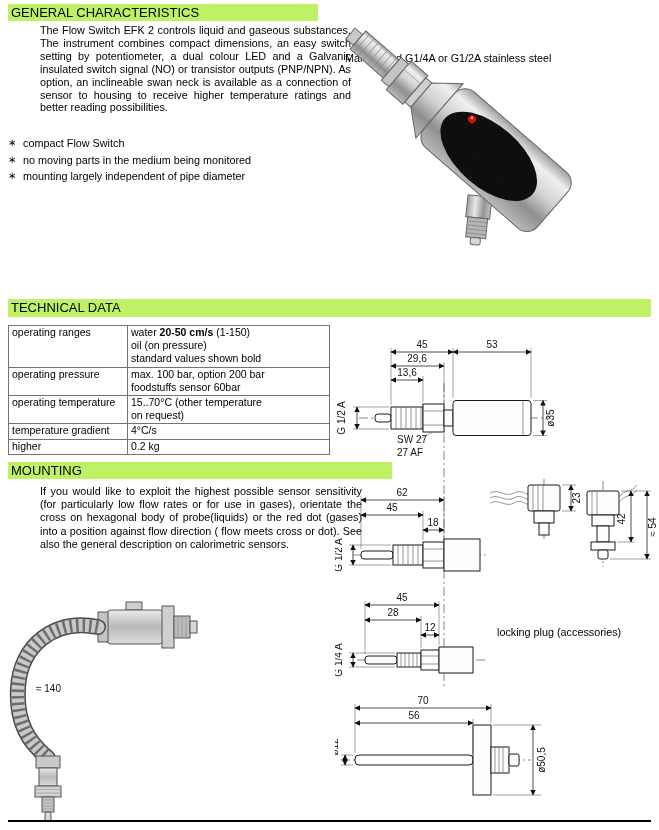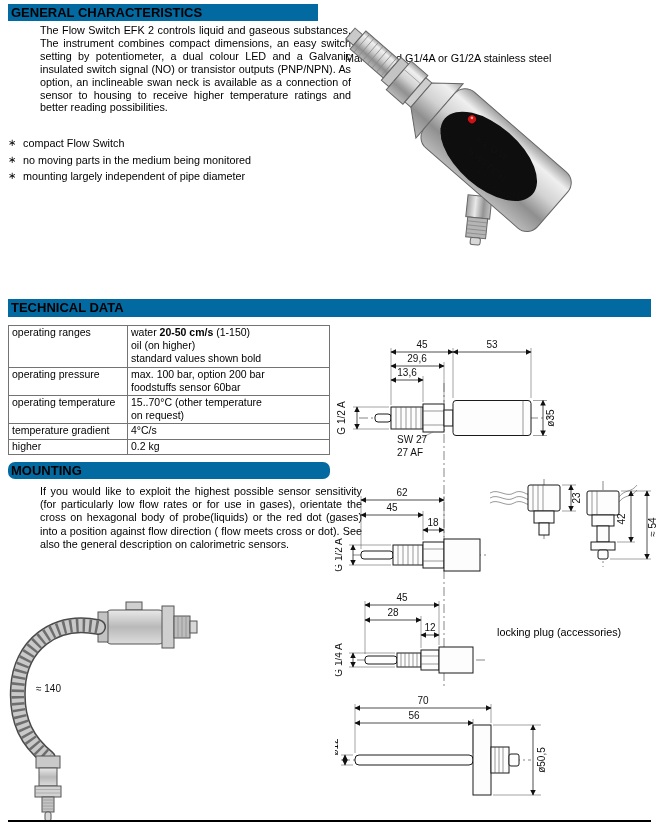--- a/index.html
+++ b/index.html
@@ -1,26 +1,26 @@
 <!DOCTYPE html>
 <html><head>
 <meta charset="utf-8">
 <style>
   html,body { margin:0; padding:0; background:#ffffff; }
   .page {
     position:relative; width:659px; height:830px; background:#fff;
     font-family:"Liberation Sans", sans-serif; color:#000; overflow:hidden;
   }
   .sec-head {
-    position:absolute; background:#0369a1; font-weight:bold;
+    position:absolute; background:#bef264; font-weight:normal;
     font-size:13px; line-height:17px; padding-left:3px; box-sizing:border-box;
   }
   .head-gc { left:8px; top:4px;   width:310px; height:17px; }
   .head-td { left:8px; top:299px; width:643px; height:18px; }
-  .head-mt { left:8px; top:462px; width:322px; height:17px;border-radius:7px; }
+  .head-mt { left:8px; top:462px; width:384px; height:17px; }
 
   .body-text { position:absolute; font-size:10.8px; line-height:12.9px; text-align:justify;margin-left:32px; }
   .gc-body { left:8px; top:24px;  width:311px; }
   .mt-body { left:8px; top:485px; width:322px; line-height:13.2px; }
 
   .bullets { position:absolute; left:8px; top:135px; width:312px; font-size:10.8px; }
   .bullet  { display:flex; line-height:16.5px; }
   .bullet .marker { width:15px; font-size:10px; }
 
   .photo-caption { position:absolute; left:345px; top:4px; font-size:10.8px;margin-top:48px; }
@@ -121,21 +121,21 @@
   </svg>
 
   <div class="sec-head head-td">TECHNICAL DATA</div>
 
   <table class="tech">
     <tbody>
         <tr>
       <td class="lbl">operating ranges</td>
       <td class="val">
         <div><span>water </span><b>20-50 cm/s</b><span> (1-150)</span></div>
-        <div>oil  (on higher)</div>
+        <div>oil  (on pressure)</div>
         <div>standard values shown bold</div>
       </td>
     </tr>
     <tr>
       <td class="lbl">operating pressure</td>
       <td class="val">
         <div>max. 100 bar, option 200 bar</div>
         <div>foodstuffs sensor 60bar</div>
       </td>
     </tr>

